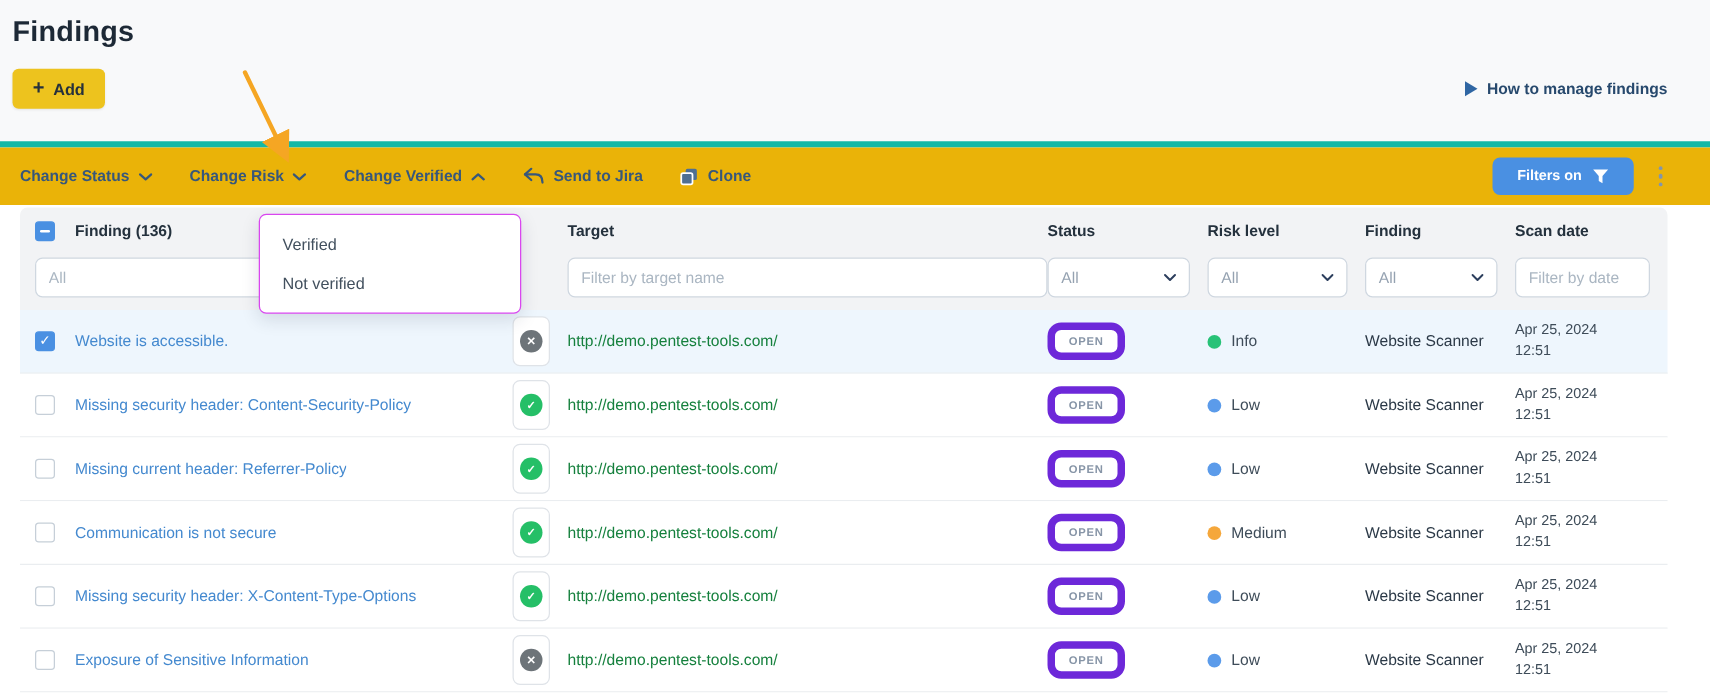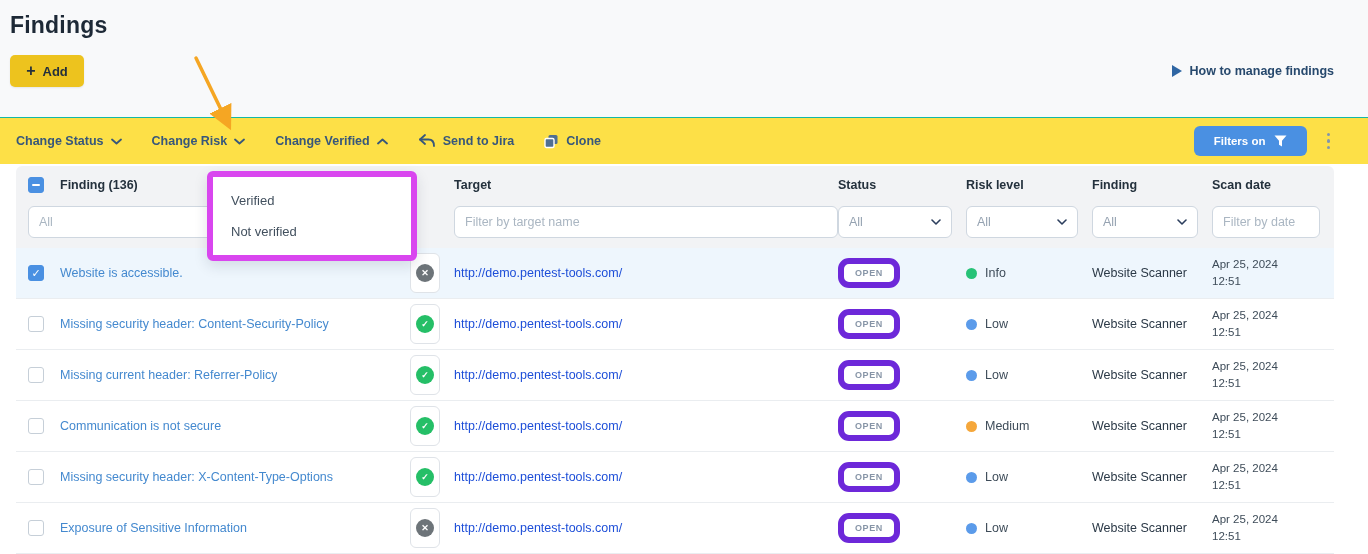--- a/index.html
+++ b/index.html
@@ -1,33 +1,33 @@
 <!DOCTYPE html>
 <html><head>
 <meta charset="utf-8">
 <style>
   * { margin:0; padding:0; box-sizing:border-box; }
   html,body { width:1368px; height:554px; overflow:hidden; background:#fff;
     font-family:"Liberation Sans", sans-serif; color:#24313f; }
   .page { position:relative; width:1368px; height:554px; }
 
   
-  .header-band { background:#f8f9fa; border-bottom:1px solid #14b8a6; padding:12px 34px 14px 10px; height:118px; }
+  .header-band { background:#f8f9fa; border-bottom:5px solid #14b8a6; padding:12px 34px 14px 10px; height:118px; }
   .page-title { font-size:23px; font-weight:bold; color:#1d2936; letter-spacing:.2px; }
   .page-subtitle { font-size:11.5px; color:#6d7886; margin-top:5px; }
   .header-actions { display:flex; justify-content:space-between; align-items:center; margin-top:16px; }
   .add-btn { background:#edc31e; border:none; border-radius:5px; height:32px; width:74px;
     display:flex; align-items:center; justify-content:center; gap:7px; cursor:pointer;
     font-size:13px; font-weight:bold; color:#25303c; box-shadow:0 1px 2px rgba(0,0,0,.08); }
   .add-plus { font-size:16px; font-weight:bold; line-height:1; }
   .help-link { display:flex; align-items:center; gap:8px; color:#27496d; font-size:12.5px; font-weight:bold; cursor:pointer; }
   .play-ico { width:0; height:0; border-top:6px solid transparent; border-bottom:6px solid transparent; border-left:10px solid #2f66a3; }
 
   
-  .toolbar { display:flex; align-items:center; height:46px; padding:0 34px 0 16px; background:#fde047; }
+  .toolbar { display:flex; align-items:center; height:46px; padding:0 34px 0 16px; background:#eab308; }
   .tb-item { display:flex; align-items:center; gap:7px; font-size:12.5px; font-weight:bold;
     color:#37577b; margin-right:30px; cursor:pointer; white-space:nowrap; }
   .tb-item svg { display:block; }
   .tb-spacer { flex:1; }
   .filters-btn { background:#4a90e2; color:#fff; border:none; border-radius:6px; height:30px; padding:0 20px;
     display:flex; align-items:center; gap:8px; font-size:11.5px; font-weight:bold; cursor:pointer; }
   .kebab { display:flex; flex-direction:column; gap:3px; margin-left:16px; cursor:pointer; padding:4px; }
   .kebab i { width:3.5px; height:3.5px; border-radius:50%; background:#8296ad; }
 
   
@@ -55,31 +55,31 @@
   .trow.selected { background:#eef6fd; }
   .c-finding { display:flex; align-items:center; gap:16px; min-width:0; }
   .finding-link { color:#4489cf; cursor:pointer; text-decoration:none; font-weight:500;
     white-space:nowrap; overflow:hidden; text-overflow:ellipsis; }
   .vbadge { width:30px; height:40px; border:1px solid #dfe3e8; border-radius:6px; background:#fff;
     display:flex; align-items:center; justify-content:center; cursor:pointer; }
   .vmark { width:18px; height:18px; border-radius:50%; display:flex; align-items:center; justify-content:center;
     color:#fff; font-size:9px; font-weight:bold; line-height:1; }
   .v-yes .vmark { background:#25bf67; }
   .v-no .vmark { background:#6d7479; }
-  .c-target { color:#1d4ed8; }
+  .c-target { color:#15803d; }
   .open-pill { display:inline-block; border:6px solid #6d28d9; border-radius:11px; padding:4px 11px;
     font-size:9px; font-weight:bold; letter-spacing:.6px; color:#8795a7; background:#fff; }
   .c-risk { display:flex; align-items:center; gap:8px; color:#3e4c59; }
   .risk-dot { width:11px; height:11px; border-radius:50%; flex:none; }
   .c-source { color:#2b3947; }
   .c-date { font-size:11.5px; color:#3e4c59; line-height:1.5; }
 
   
   .vmenu { position:absolute; left:207px; top:171px; width:210px; background:#fff;
-    border:6px solid #d946ef; border-radius:6px; box-shadow:0 5px 14px rgba(30,40,60,.13);
+    border:1px solid #d946ef; border-radius:6px; box-shadow:0 5px 14px rgba(30,40,60,.13);
     padding:8px 0; z-index:30; }
   .vmenu-item { padding:8px 18px; font-size:13px; color:#42505e; cursor:pointer; }
 
   
   .arrow-annot { position:absolute; left:178px; top:50px; z-index:40; pointer-events:none; }
 </style>
 </head>
 <body>
 
 <div class="page">

